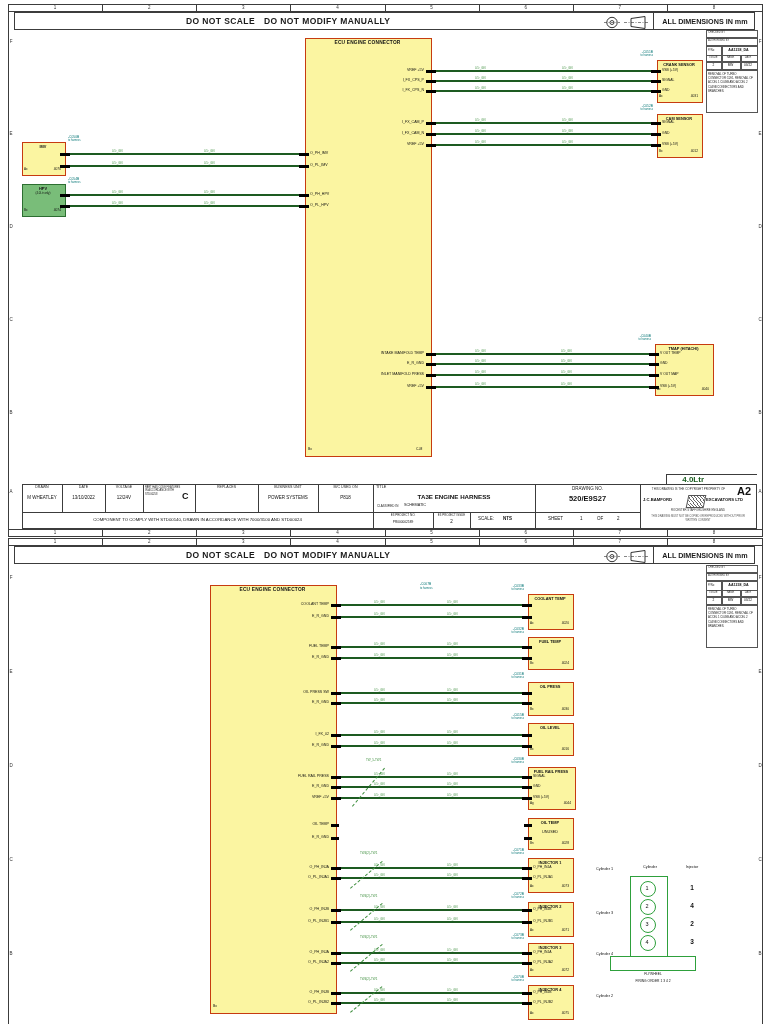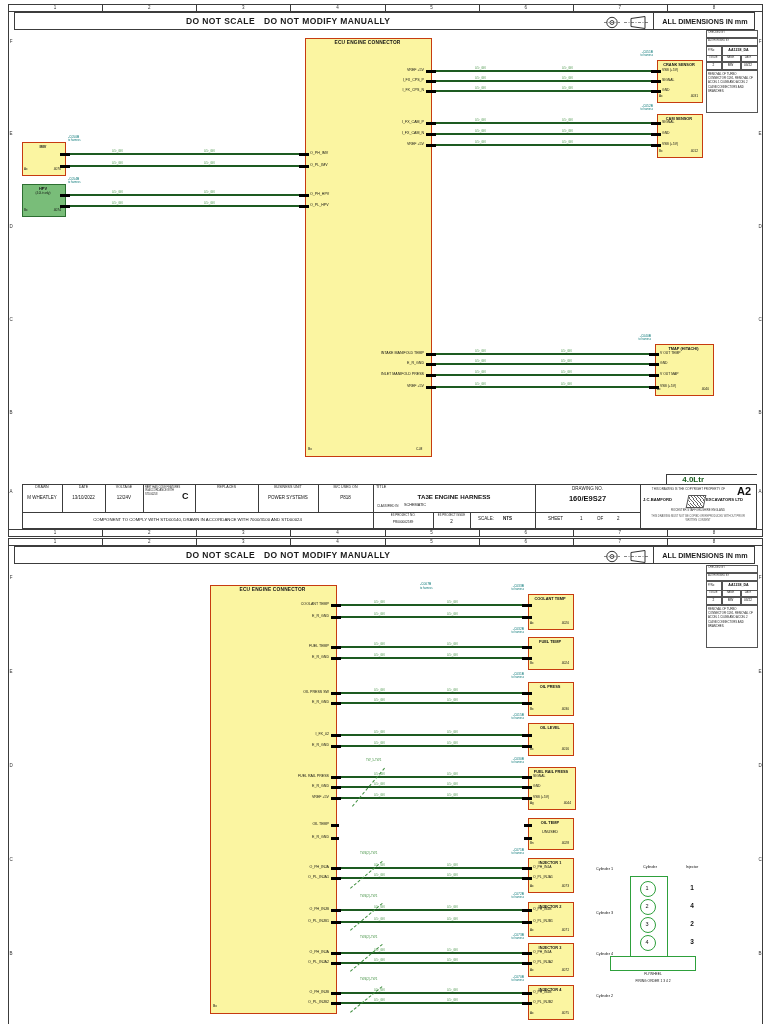--- a/index.html
+++ b/index.html
@@ -174,21 +174,21 @@
     <div style="position: absolute; white-space: nowrap; line-height: 1; left: 195px; top: 496px; width: 63px; text-align: center; font-size: 4.5px;"></div>
     <div style="position: absolute; white-space: nowrap; line-height: 1; left: 258px; top: 486px; width: 60px; text-align: center; font-size: 3.6px; color: rgb(34, 34, 34);">BUSINESS UNIT</div>
     <div style="position: absolute; white-space: nowrap; line-height: 1; left: 258px; top: 496px; width: 60px; text-align: center; font-size: 4.5px;">POWER SYSTEMS</div>
     <div style="position: absolute; white-space: nowrap; line-height: 1; left: 318px; top: 486px; width: 55px; text-align: center; font-size: 3.6px; color: rgb(34, 34, 34);">M/C USED ON</div>
     <div style="position: absolute; white-space: nowrap; line-height: 1; left: 318px; top: 496px; width: 55px; text-align: center; font-size: 4.5px;">P818</div>
     <div style="position: absolute; white-space: nowrap; line-height: 1; left: 376px; top: 486px; font-size: 3.8px; color: rgb(34, 34, 34);">TITLE</div>
     <div style="position: absolute; white-space: nowrap; line-height: 1; left: 373px; top: 494px; width: 162px; text-align: center; font-size: 6.2px; font-weight: 600;">TA3E ENGINE HARNESS</div>
     <div style="position: absolute; white-space: nowrap; line-height: 1; left: 377px; top: 505px; font-size: 3px; color: rgb(34, 34, 34);">CLASSIFIED IN</div>
     <div style="position: absolute; white-space: nowrap; line-height: 1; left: 404px; top: 504px; font-size: 3.8px;">SCHEMATIC</div>
     <div style="position: absolute; white-space: nowrap; line-height: 1; left: 535px; top: 487px; width: 105px; text-align: center; font-size: 4.5px; color: rgb(34, 34, 34);">DRAWING NO.</div>
-    <div style="position: absolute; white-space: nowrap; line-height: 1; left: 535px; top: 495px; width: 105px; text-align: center; font-size: 7.5px; font-weight: 600;">160/E9S27</div>
+    <div style="position: absolute; white-space: nowrap; line-height: 1; left: 535px; top: 495px; width: 105px; text-align: center; font-size: 7.5px; font-weight: 600;">520/E9S27</div>
     <div style="position: absolute; white-space: nowrap; line-height: 1; left: 641px; top: 488px; width: 95px; text-align: center; font-size: 3px; color: rgb(51, 51, 51);">THIS DRAWING IS THE COPYRIGHT PROPERTY OF</div>
     <div style="position: absolute; white-space: nowrap; line-height: 1; left: 733px; top: 485.5px; width: 22px; text-align: center; font-size: 11px; font-weight: 600;">A2</div>
     <div style="position: absolute; white-space: nowrap; line-height: 1; left: 643px; top: 498px; font-size: 4.2px; font-weight: 600;">J.C.BAMFORD</div>
     <div style="position: absolute; left: 687px; top: 495px; width: 16px; height: 11px; border: 0.5px solid rgb(85, 85, 85); transform: skewX(-12deg); background: repeating-linear-gradient(45deg, rgb(102, 102, 102) 0px, rgb(102, 102, 102) 0.7px, transparent 0.7px, transparent 2.2px);"></div>
     <div style="position: absolute; white-space: nowrap; line-height: 1; left: 706px; top: 498px; font-size: 4.2px; font-weight: 600;">EXCAVATORS LTD</div>
     <div style="position: absolute; white-space: nowrap; line-height: 1; left: 642px; top: 509px; width: 112px; text-align: center; font-size: 2.8px; color: rgb(51, 51, 51);">ROCESTER   STAFFORDSHIRE   ENGLAND</div>
     <div style="position: absolute; left: 646px; top: 515px; width: 104px; white-space: normal; text-align: center; font-size: 2.6px; line-height: 1.5; color: rgb(85, 85, 85);">THIS DRAWING MUST NOT BE COPIED OR REPRODUCED WITHOUT PRIOR WRITTEN CONSENT</div>
     <div style="position: absolute; left: 433px; top: 512px; width: 1px; height: 17px; background: rgb(60, 60, 60);"></div>
     <div style="position: absolute; left: 470px; top: 512px; width: 1px; height: 17px; background: rgb(60, 60, 60);"></div>
     <div style="position: absolute; white-space: nowrap; line-height: 1; left: 22px; top: 518px; width: 351px; text-align: center; font-size: 4.3px;">COMPONENT TO COMPLY WITH STD00140, DRAWN IN ACCORDANCE WITH 7000/3100 AND STD00024</div>

